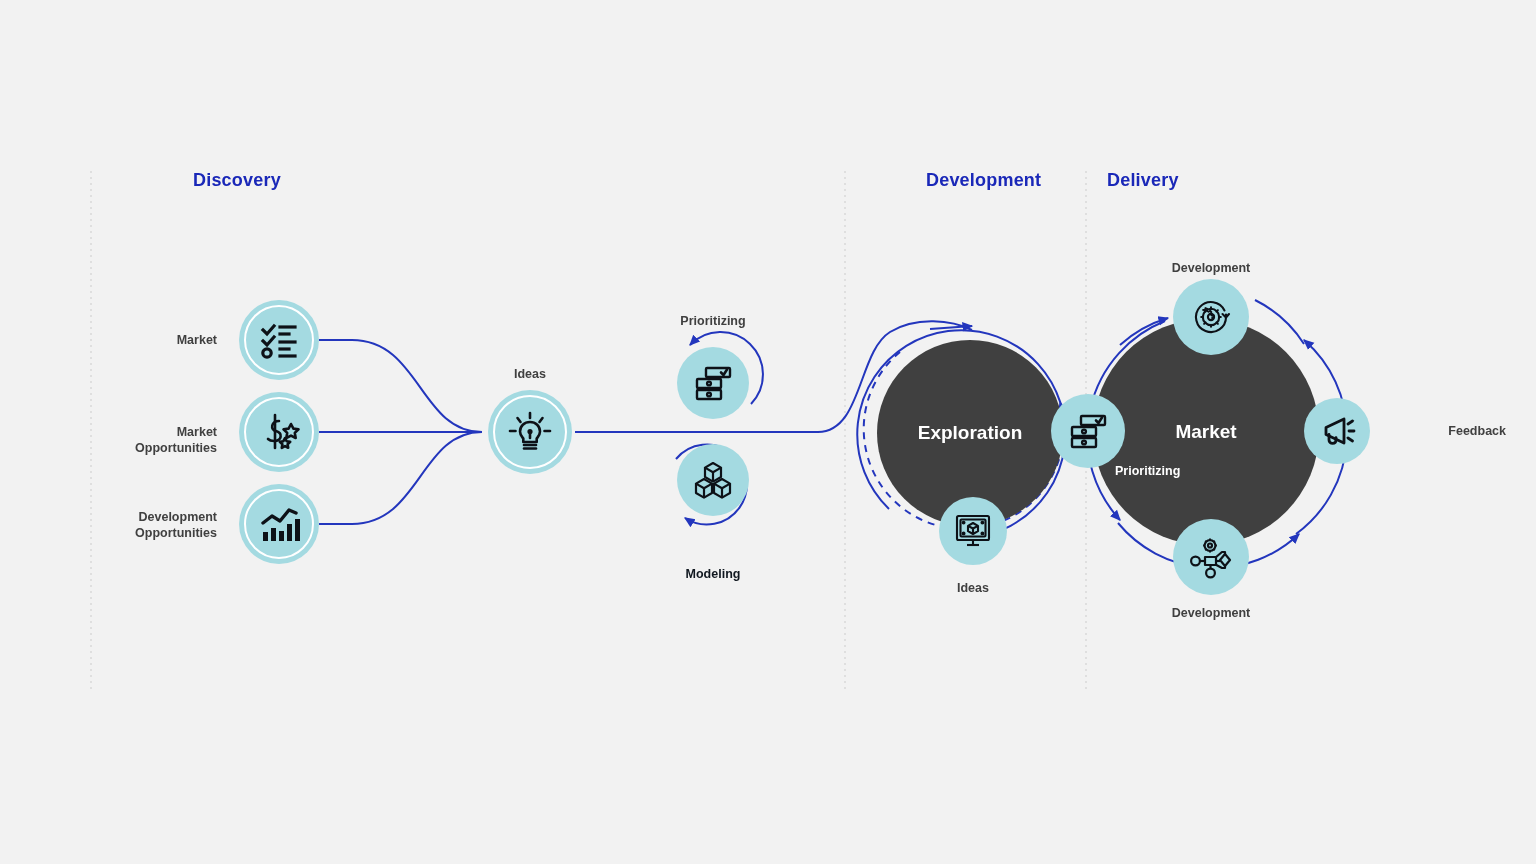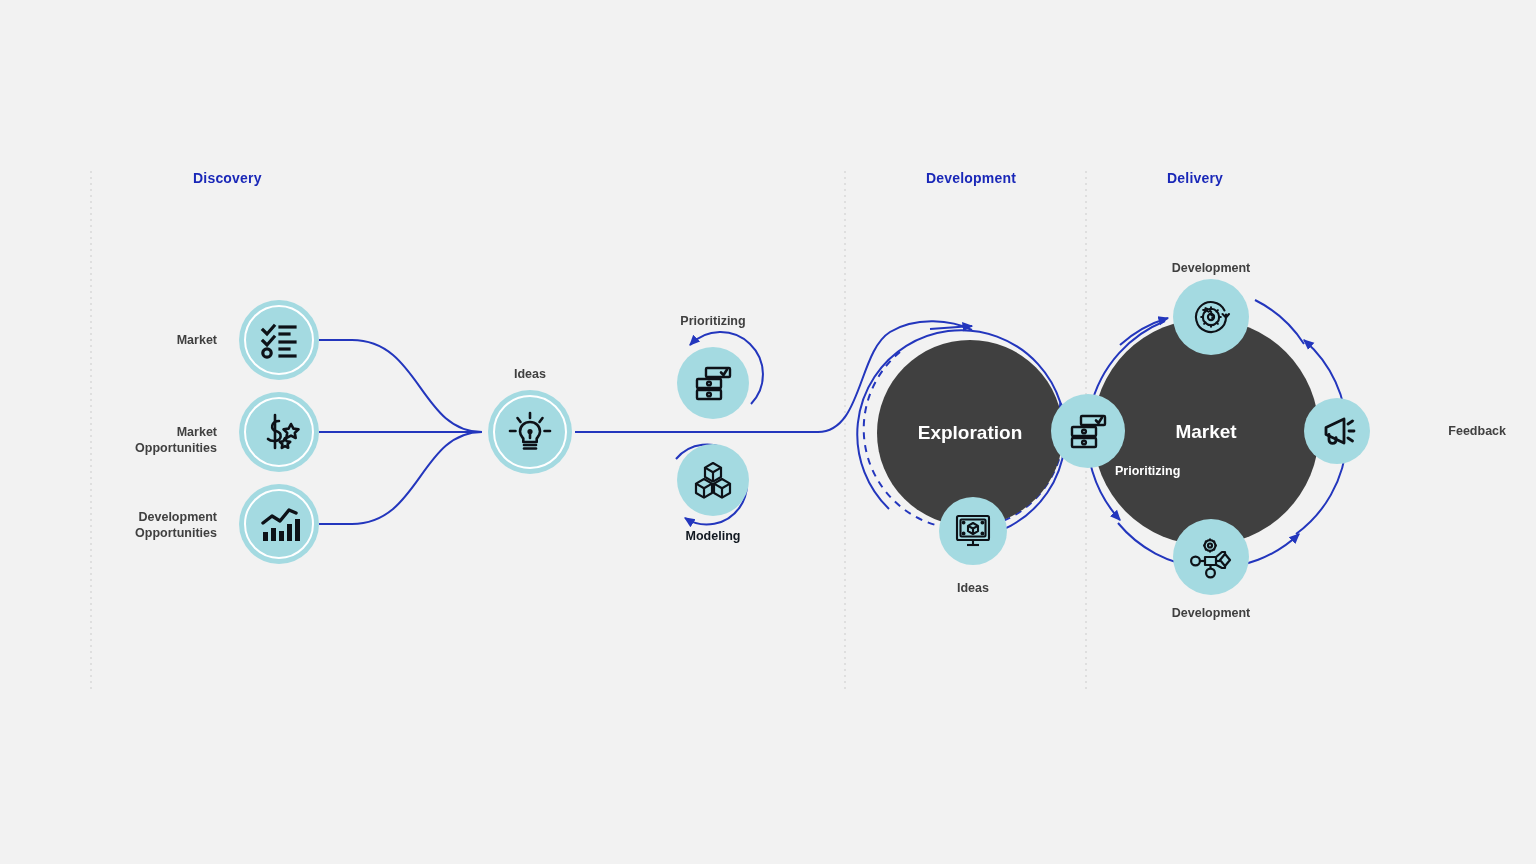--- a/index.html
+++ b/index.html
@@ -7,21 +7,21 @@
     width: 1536px; height: 864px;
     background: #f2f2f2;
     font-family: "Liberation Sans", sans-serif;
     overflow: hidden;
   }
   #stage { position: relative; width: 1536px; height: 864px; }
   svg.layer { position: absolute; left: 0; top: 0; width: 1536px; height: 864px; }
 
   .phase-title {
     position: absolute;
-    font-size: 14px;
+    font-size: 18px;
     font-weight: bold;
     color: #1a28b8;
     letter-spacing: .2px;
     white-space: nowrap;
   }
   .node-label {
     position: absolute;
     font-size: 12.5px;
     font-weight: bold;
     color: #404040;
@@ -115,21 +115,21 @@
       <path d="M1118,523 A124,124 0 0 0 1299,534" marker-end="url(#arrowBlue)"></path>
 
       <path d="M1296,534 A124,124 0 0 0 1304,340" marker-end="url(#arrowBlue)"></path>
 
       <path d="M1304,344 A124,124 0 0 0 1255,300"></path>
     </g>
   </svg>
 
   <div class="phase-title" style="left:193px; top:170px;">Discovery</div>
   <div class="phase-title" style="left:926px; top:170px;">Development</div>
-  <div class="phase-title" style="left:1167px; top:170px;">Delivery</div>
+  <div class="phase-title" style="left:1107px; top:170px;">Delivery</div>
 
   <div class="node-label right" style="left:110px; top:332px; width:107px;">Market</div>
   <div class="icon-node ringed" style="left:239px; top:300px; width:80px; height:80px;">
     <svg width="44" height="44" viewBox="0 0 44 44" fill="none" stroke="#0d1117" stroke-width="3.2" stroke-linecap="square">
       <polyline points="6,12 10,16 17,8"></polyline>
       <polyline points="6,23 10,27 17,19"></polyline>
       <circle cx="10" cy="35" r="4.2" fill="none"></circle>
       <line x1="23" y1="9" x2="38" y2="9"></line>
       <line x1="23" y1="16" x2="32" y2="16"></line>
       <line x1="23" y1="24" x2="38" y2="24"></line>
@@ -196,21 +196,21 @@
       <polyline points="13,8.6 13,18 21,22.6 29,18 29,8.6"></polyline>
       <line x1="21" y1="13.2" x2="21" y2="22.6"></line>
       <polygon points="12,20 20,24.6 12,29.2 4,24.6"></polygon>
       <polyline points="4,24.6 4,34 12,38.6 20,34 20,24.6"></polyline>
       <line x1="12" y1="29.2" x2="12" y2="38.6"></line>
       <polygon points="30,20 38,24.6 30,29.2 22,24.6"></polygon>
       <polyline points="22,24.6 22,34 30,38.6 38,34 38,24.6"></polyline>
       <line x1="30" y1="29.2" x2="30" y2="38.6"></line>
     </svg>
   </div>
-  <div class="node-label center dark" style="left:658px; top:528px; width:110px;text-align:center;">Modeling</div>
+  <div class="node-label center dark" style="left:658px; top:566px; width:110px;text-align:center;">Modeling</div>
 
   <div class="blue-disc" style="left:877px; top:340px; width:186px; height:186px;">
     <span class="big-label" style="position:static;">Exploration</span>
   </div>
   <div class="icon-node" style="left:939px; top:497px; width:68px; height:68px;">
     <svg width="38" height="38" viewBox="0 0 38 38" fill="none" stroke="#0d1117" stroke-width="2.1" stroke-linejoin="round">
       <rect x="3" y="4" width="32" height="24" rx="1.5"></rect>
       <rect x="6.5" y="7.5" width="25" height="17" rx="1"></rect>
       <polygon points="19,11 24,13.8 24,19.2 19,22 14,19.2 14,13.8"></polygon>
       <line x1="19" y1="16.5" x2="24" y2="13.8"></line>

